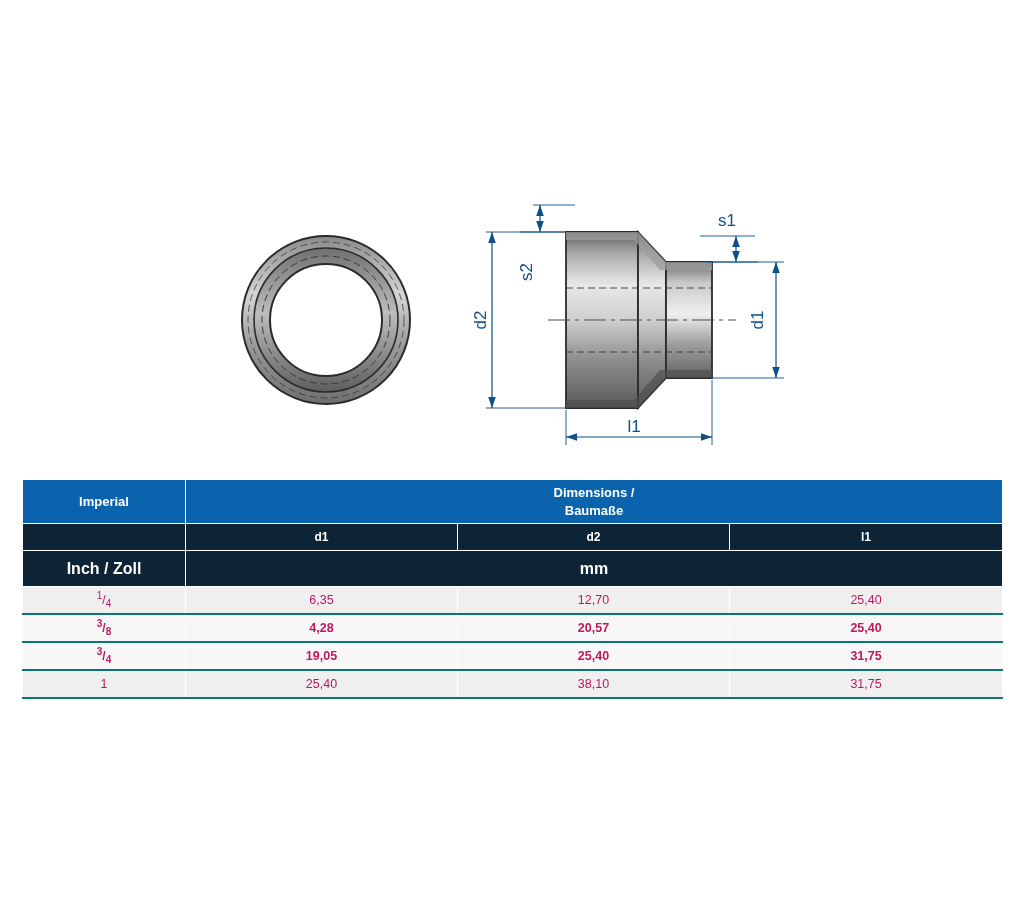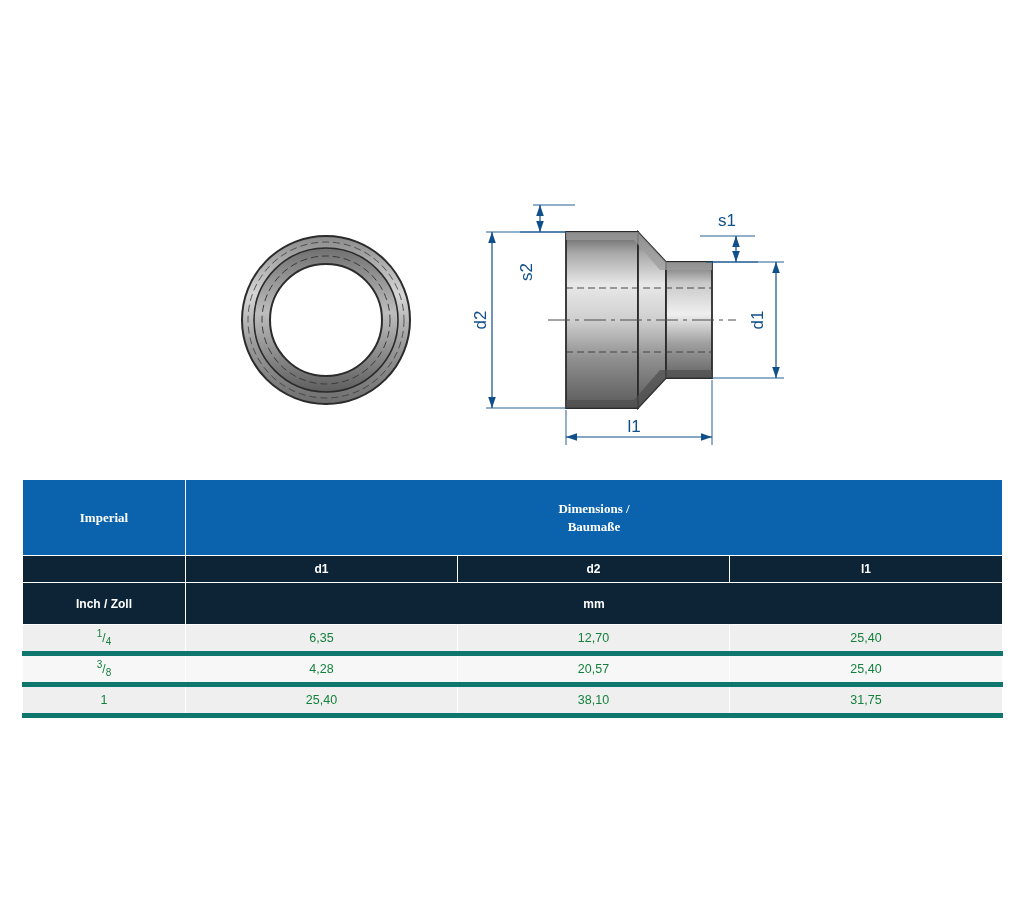--- a/index.html
+++ b/index.html
@@ -56,42 +56,41 @@
     font-weight: bold;
     border: 1px solid #ffffff;
   }
   .hdr-dark {
     background: #0d2437;
     color: #ffffff;
     font-weight: bold;
     border: 1px solid #ffffff;
   }
   .row-imperial {
-    height: 76px;
+    height: 44px;
     font-size: 13px;
-    font-family: Liberation Serif, serif;
   }
   .row-sub {
     height: 27px;
     font-size: 12px;
   }
   .row-unit {
-    height: 42px;
-    font-size: 12px;
+    height: 36px;
+    font-size: 16px;
   }
   td.data-cell {
     height: 26px;
     border-left: 1px solid #ffffff;
     border-right: 1px solid #ffffff;
-    border-bottom: 5px solid #0f766e;
+    border-bottom: 2px solid #0f766e;
     font-size: 12.5px;
-    color: #15803d;
+    color: #be185d;
   }
   tr.band-a td.data-cell { background: #efefef; }
-  tr.band-b td.data-cell { background: #f7f7f7; }
+  tr.band-b td.data-cell { background: #f7f7f7; font-weight: bold; }
 
   .col-imperial { width: 163px; }
   .col-d1 { width: 272px; }
   .col-d2 { width: 272px; }
   .col-l1 { width: 273px; }
 
   .frac {
     display: inline-block;
     position: relative;
     font-size: 12px;
@@ -254,20 +253,28 @@
         <td class="data-cell">25,40</td>
       </tr>
       <tr class="band-b">
         <td class="data-cell">
           <span class="frac"><sup>3</sup>/<sub>8</sub></span>
         </td>
         <td class="data-cell">4,28</td>
         <td class="data-cell">20,57</td>
         <td class="data-cell">25,40</td>
       </tr>
+      <tr class="band-b">
+        <td class="data-cell">
+          <span class="frac"><sup>3</sup>/<sub>4</sub></span>
+        </td>
+        <td class="data-cell">19,05</td>
+        <td class="data-cell">25,40</td>
+        <td class="data-cell">31,75</td>
+      </tr>
       <tr class="band-a">
         <td class="data-cell">1</td>
         <td class="data-cell">25,40</td>
         <td class="data-cell">38,10</td>
         <td class="data-cell">31,75</td>
       </tr>
     </tbody>
   </table>
 
 </div>

